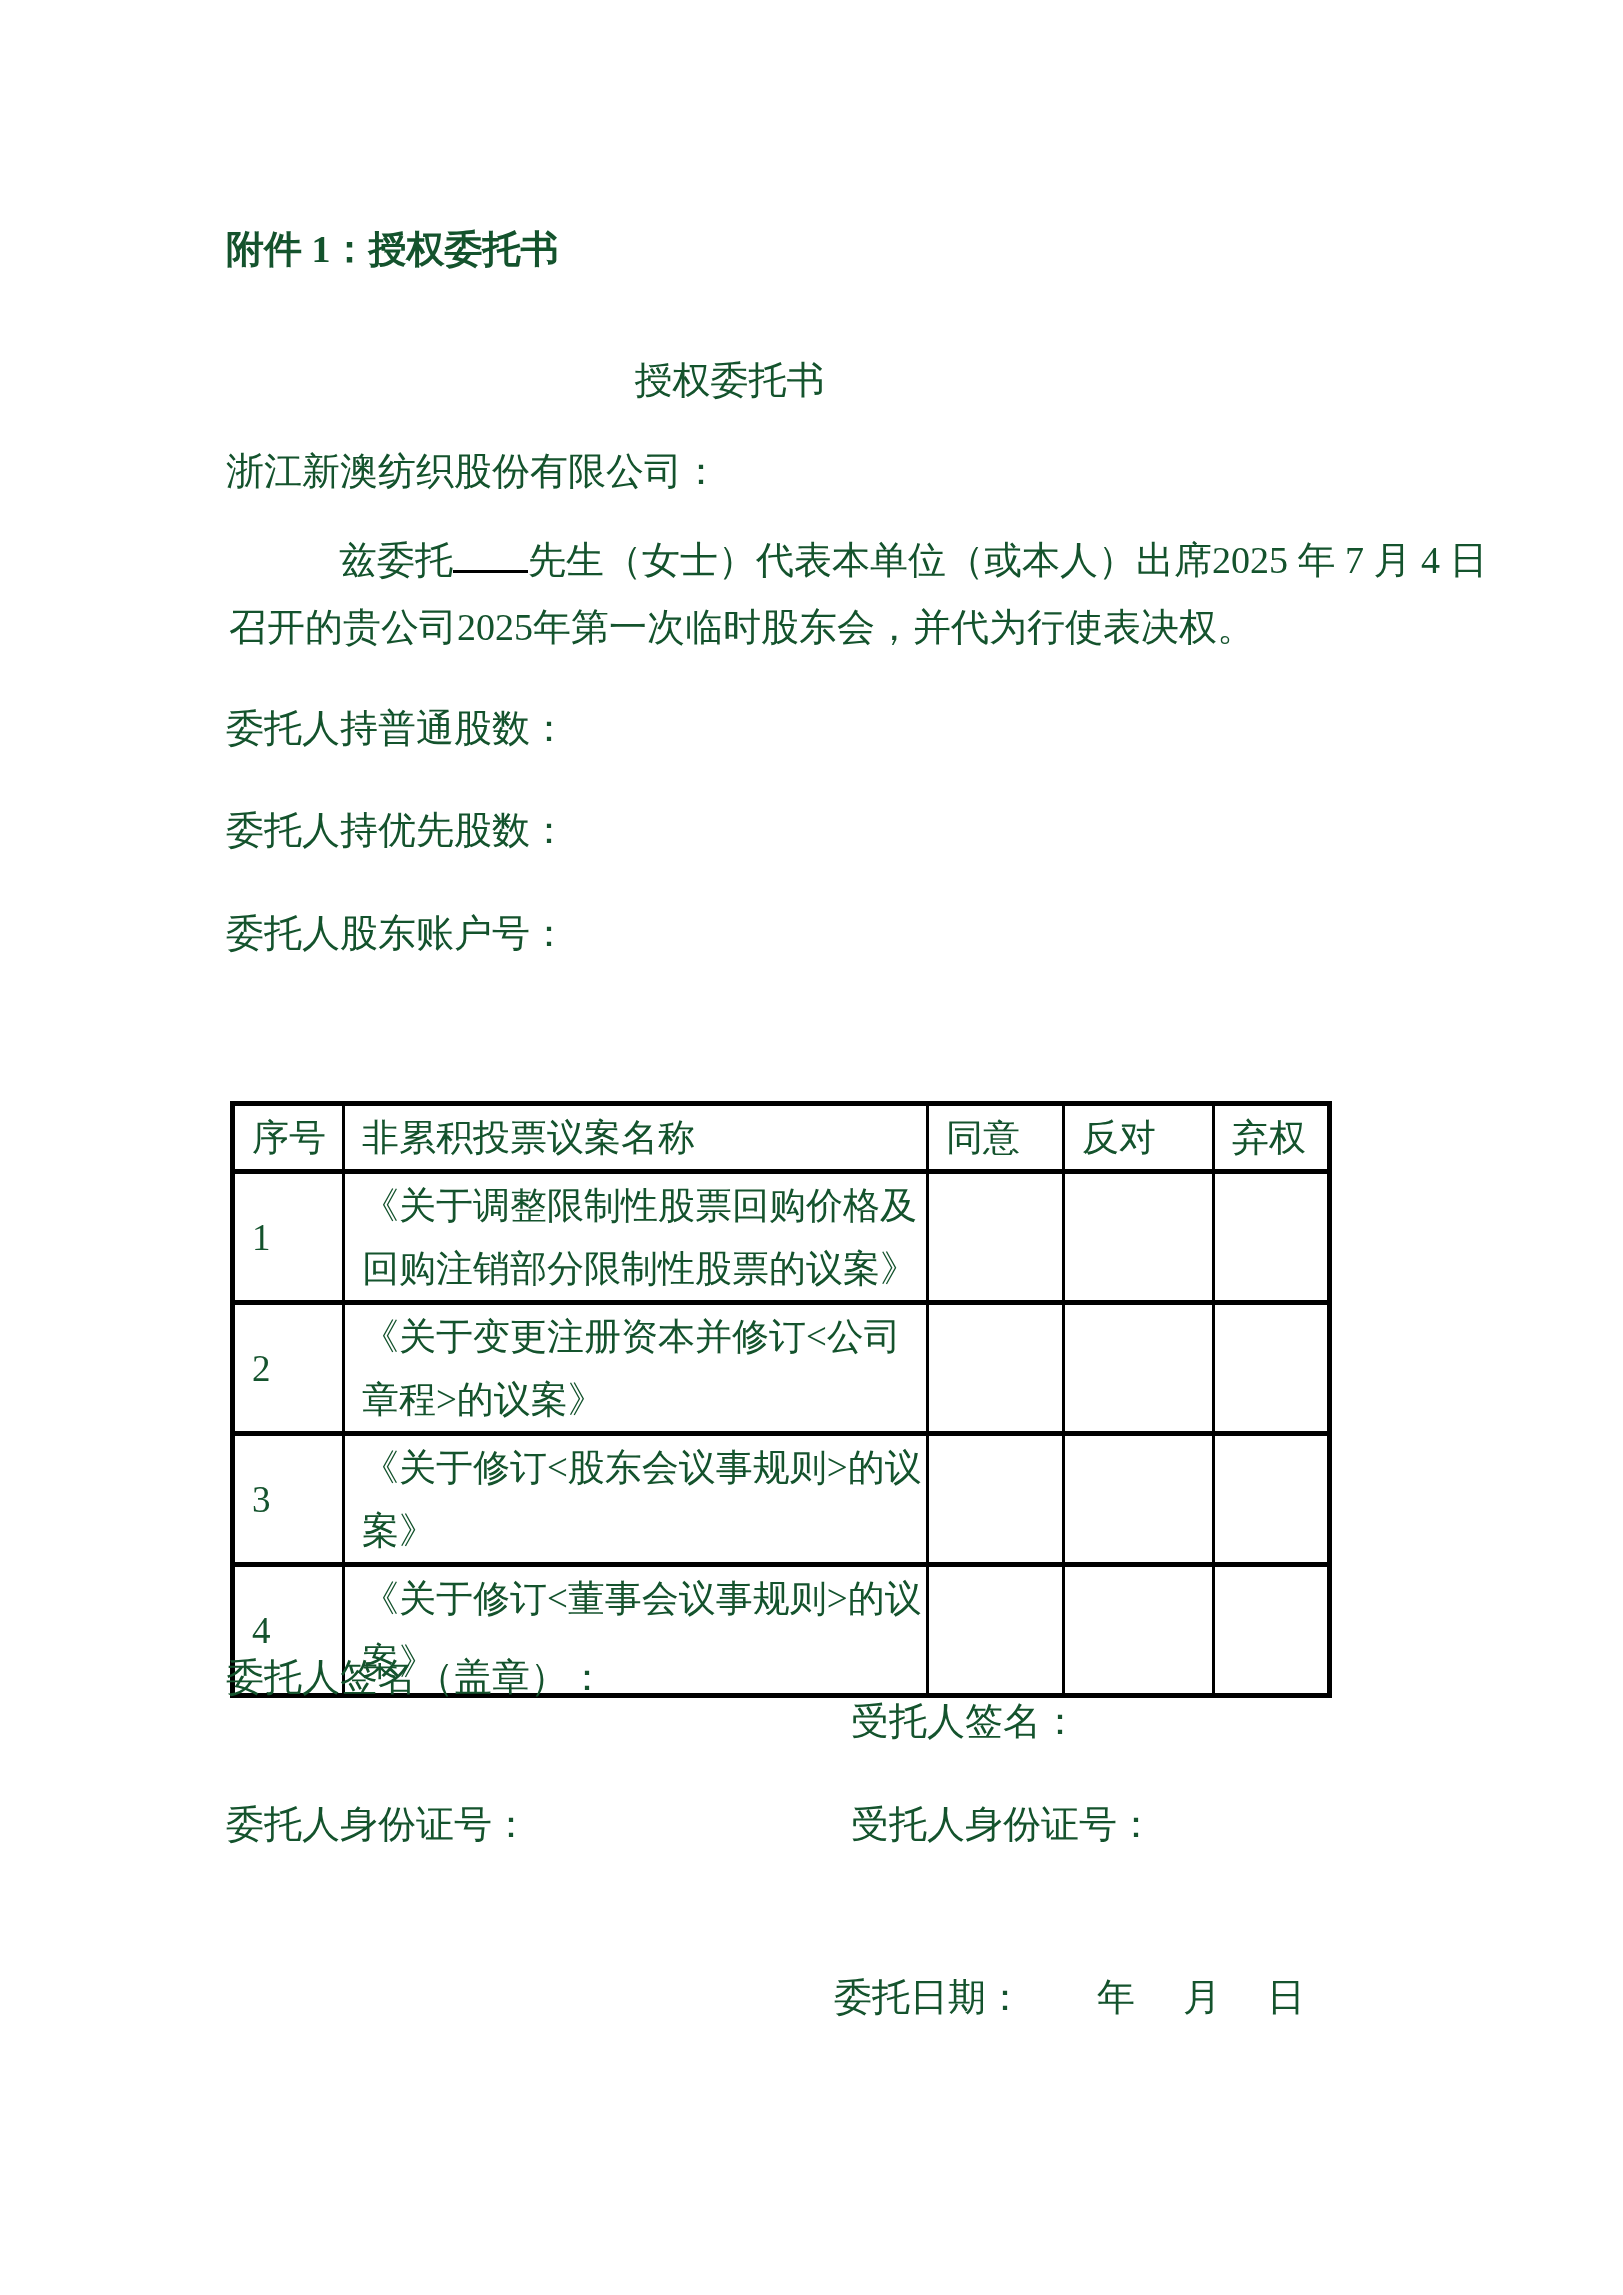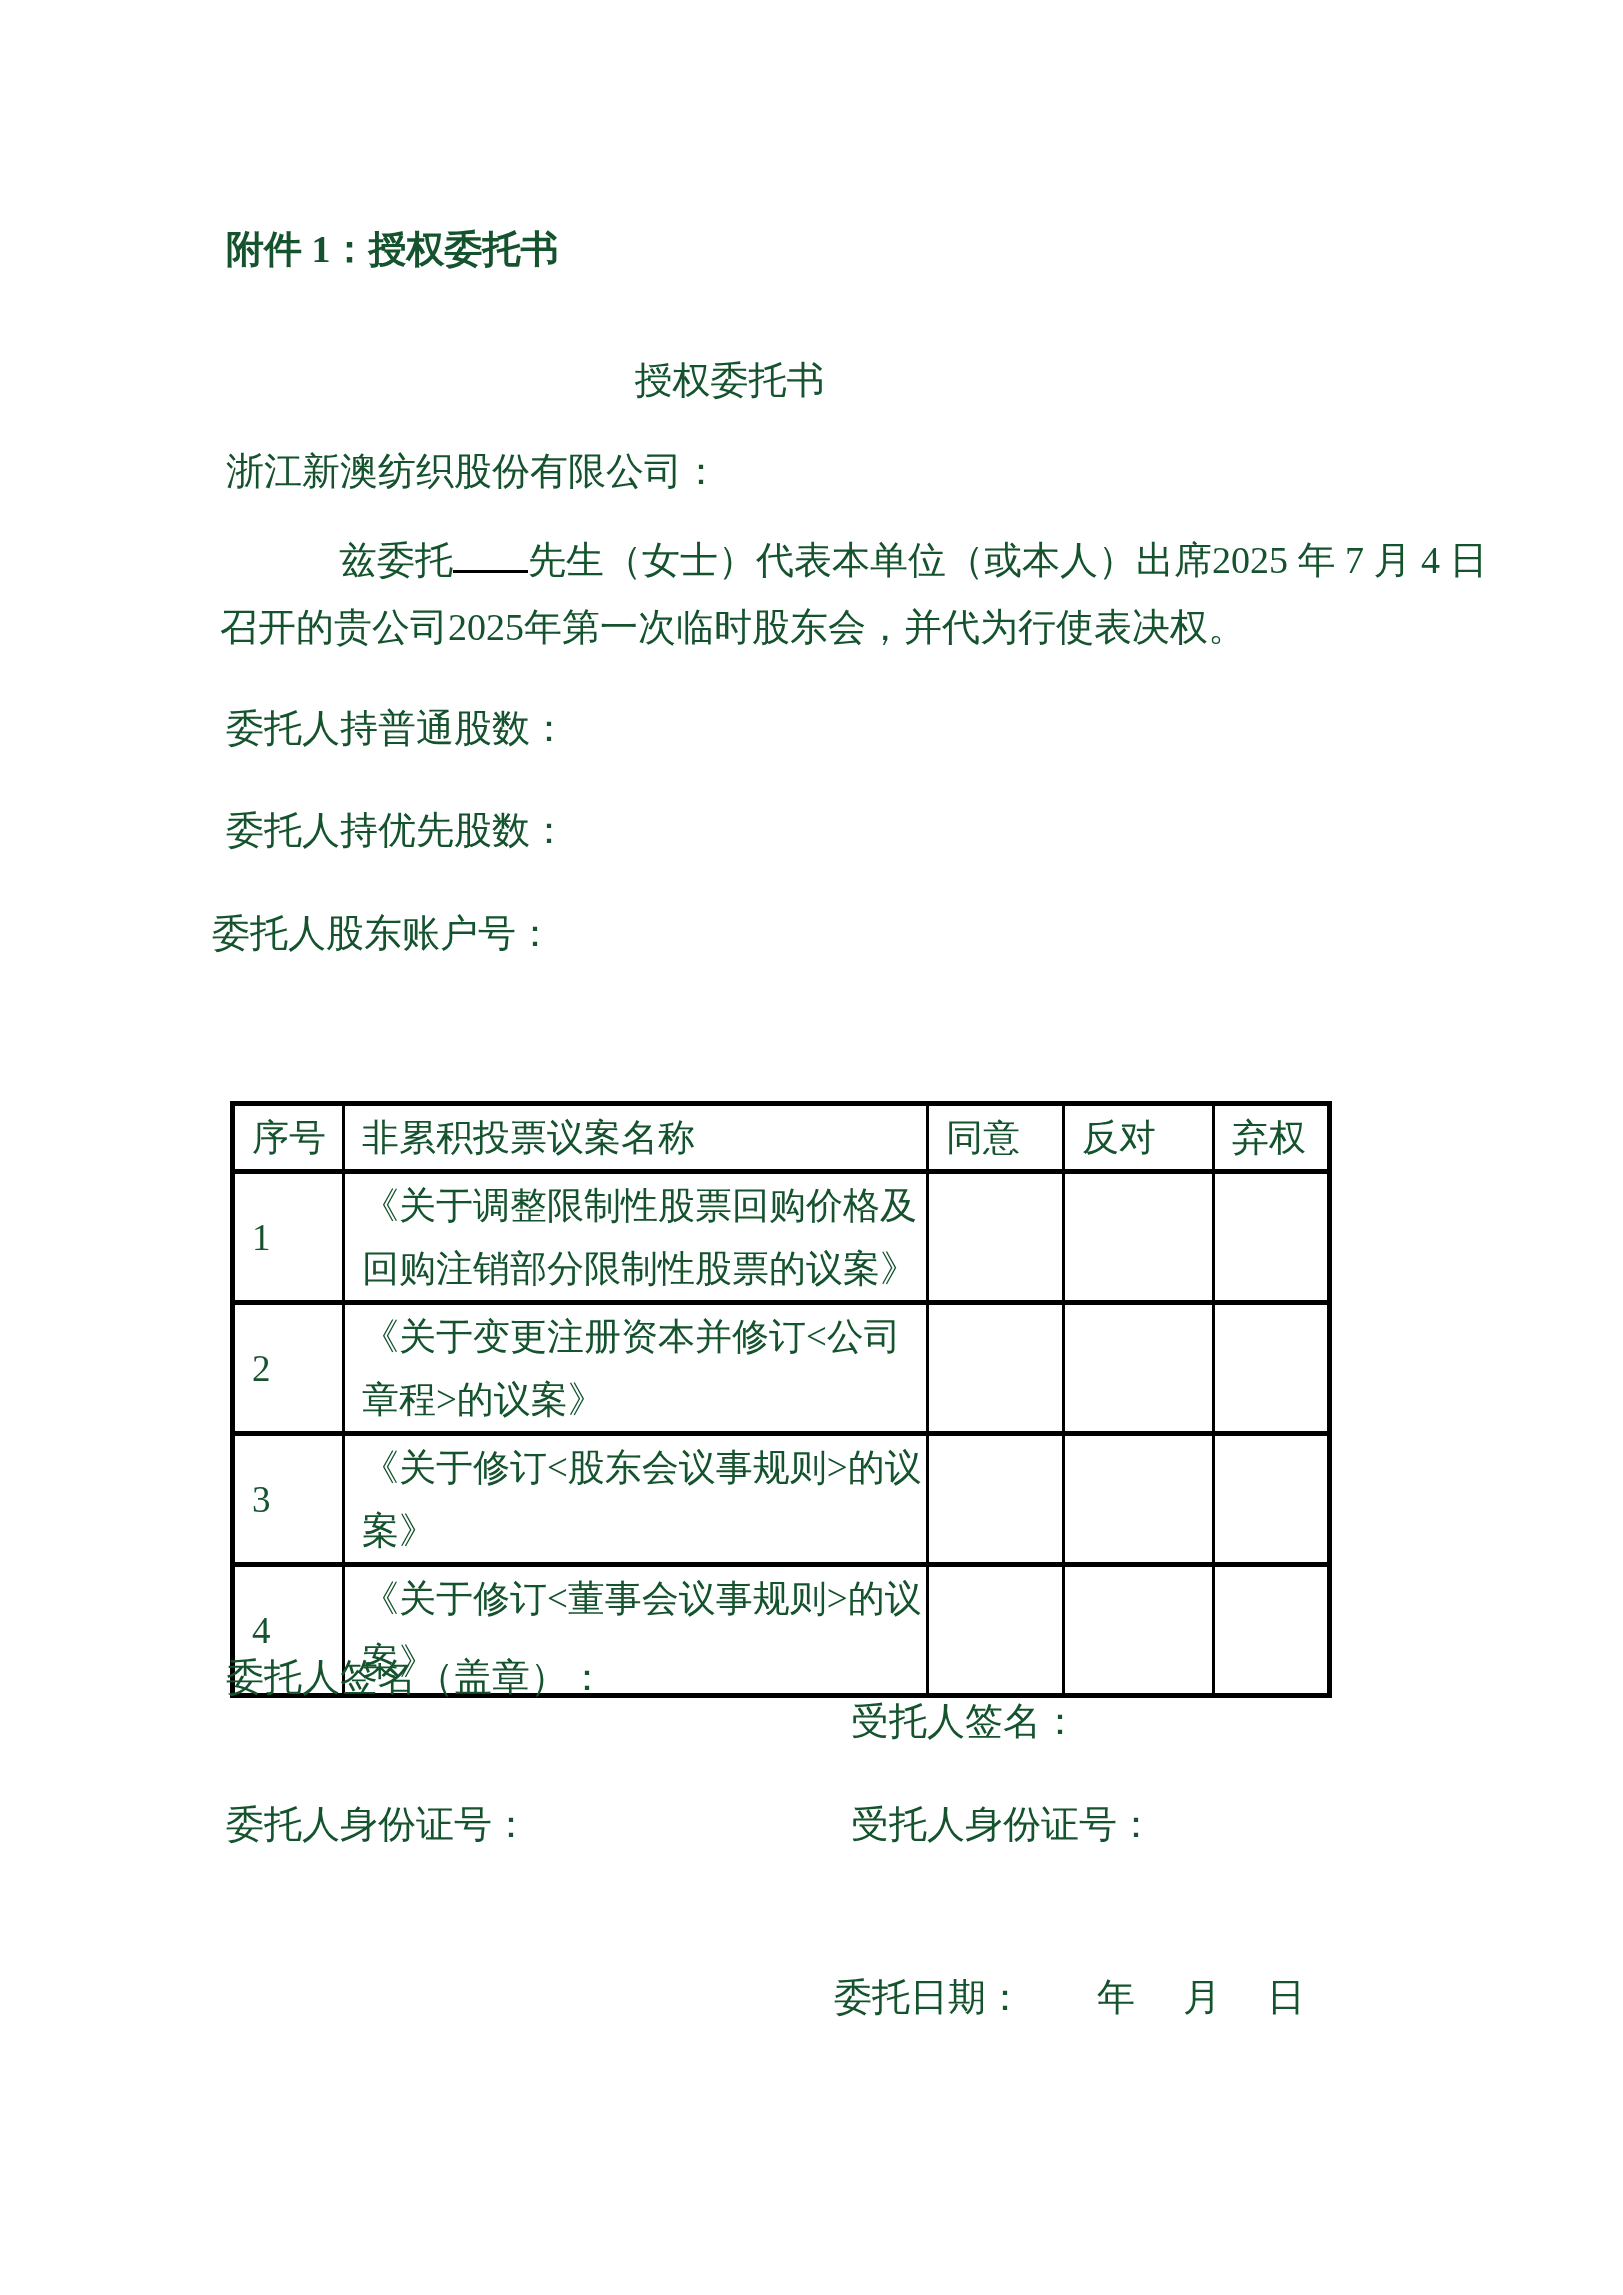--- a/index.html
+++ b/index.html
@@ -11,28 +11,28 @@
     color:#14532d;
     font-size:38px;
     line-height:1.15;
     overflow:hidden;
   }
   .abs{position:absolute;white-space:nowrap;}
   .att-title{left:226px;top:228px;font-weight:bold;}
   .doc-title-wrap{left:226px;top:359px;width:1171px;padding-right:164px;box-sizing:border-box;text-align:center;}
   .company{left:226px;top:450px;}
   .para1{left:226px;top:539px;text-indent:113px;}
-  .para2{left:220px;top:606px;text-align:right;}
+  .para2{left:229px;top:606px;text-align:right;}
   .blank-line{
     display:inline-block;width:75px;height:6.5px;
     border-bottom:3.9px solid #000;
   }
   .stock1{left:226px;top:707px;}
   .stock2{left:226px;top:809px;}
-  .stock3{left:212px;top:912px;}
+  .stock3{left:226px;top:912px;}
 
   .vote-table{
     position:absolute;left:230px;top:1101px;
     border-collapse:collapse;
     table-layout:fixed;
     width:1098px;
   }
   .vote-table td,.vote-table th{
     border:3.3px solid #000;
     border-top-width:5.9px;

